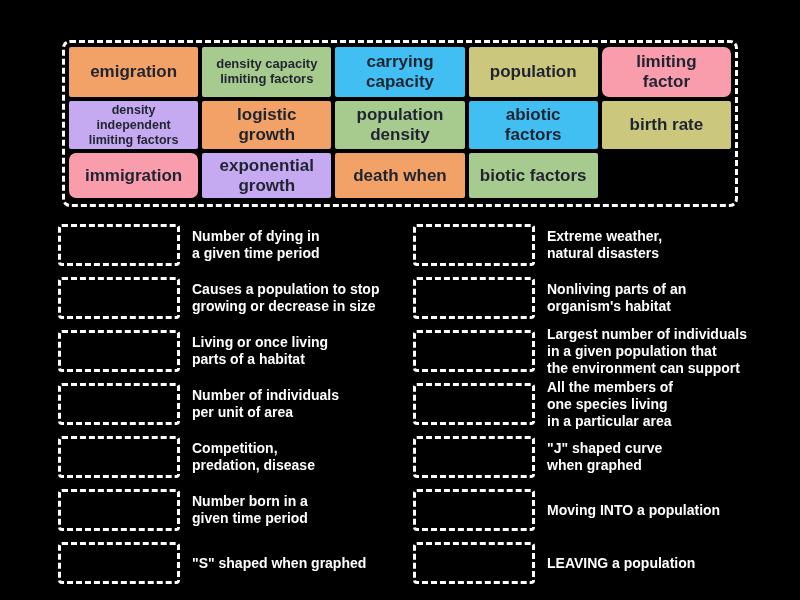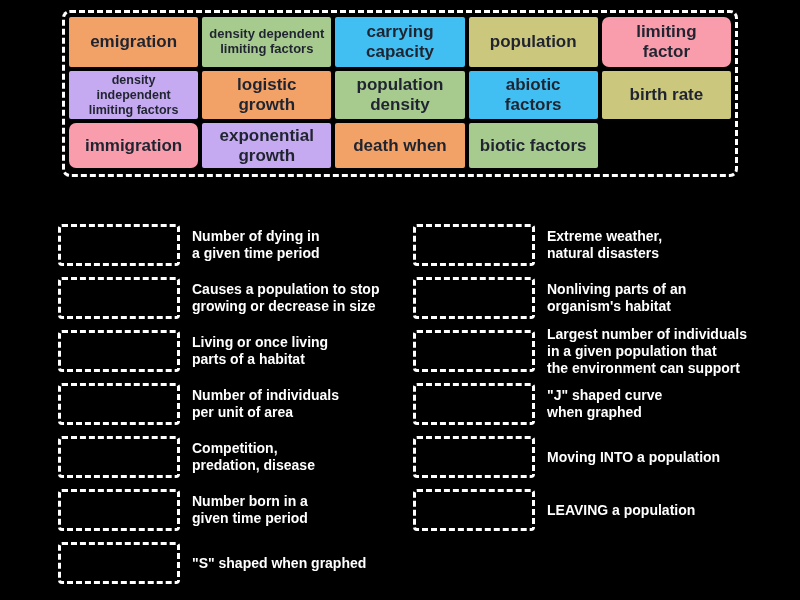--- a/index.html
+++ b/index.html
@@ -9,21 +9,21 @@
     height: 600px;
     background: #000000;
     overflow: hidden;
     font-family: "Liberation Sans", sans-serif;
   }
   .stage { position: relative; width: 800px; height: 600px; }
 
   
   .word-bank {
     position: absolute;
-    left: 62px; top: 10px;
+    left: 62px; top: 40px;
     width: 676px; height: 167px;
     box-sizing: border-box;
     border: 3px dashed #ffffff;
     border-radius: 8px;
     padding: 4px;
   }
   .tile-grid {
     display: grid;
     grid-template-columns: repeat(5, 1fr);
     grid-template-rows: 50px 48px 45px;
@@ -87,21 +87,21 @@
   }
 </style>
 </head>
 <body>
 
 <div class="stage">
 
   <div class="word-bank">
     <div class="tile-grid">
       <div class="tile c-orange">emigration</div>
-      <div class="tile c-green sz-s">density dependent
+      <div class="tile c-green sz-s">density capacity
 limiting factors</div>
       <div class="tile c-blue">carrying
 capacity</div>
       <div class="tile c-khaki">population</div>
       <div class="tile c-pink">limiting
 factor</div>
 
       <div class="tile c-purple sz-xs">density
 independent
 limiting factors</div>
@@ -171,20 +171,26 @@
 organism's habitat</div>
     </div>
     <div class="match-row">
       <div class="drop-box"></div>
       <div class="def-text">Largest number of individuals
 in a given population that
 the environment can support</div>
     </div>
     <div class="match-row">
       <div class="drop-box"></div>
+      <div class="def-text">All the members of
+one species living
+in a particular area</div>
+    </div>
+    <div class="match-row">
+      <div class="drop-box"></div>
       <div class="def-text">"J" shaped curve
 when graphed</div>
     </div>
     <div class="match-row">
       <div class="drop-box"></div>
       <div class="def-text">Moving INTO a population</div>
     </div>
     <div class="match-row">
       <div class="drop-box"></div>
       <div class="def-text">LEAVING a population</div>

